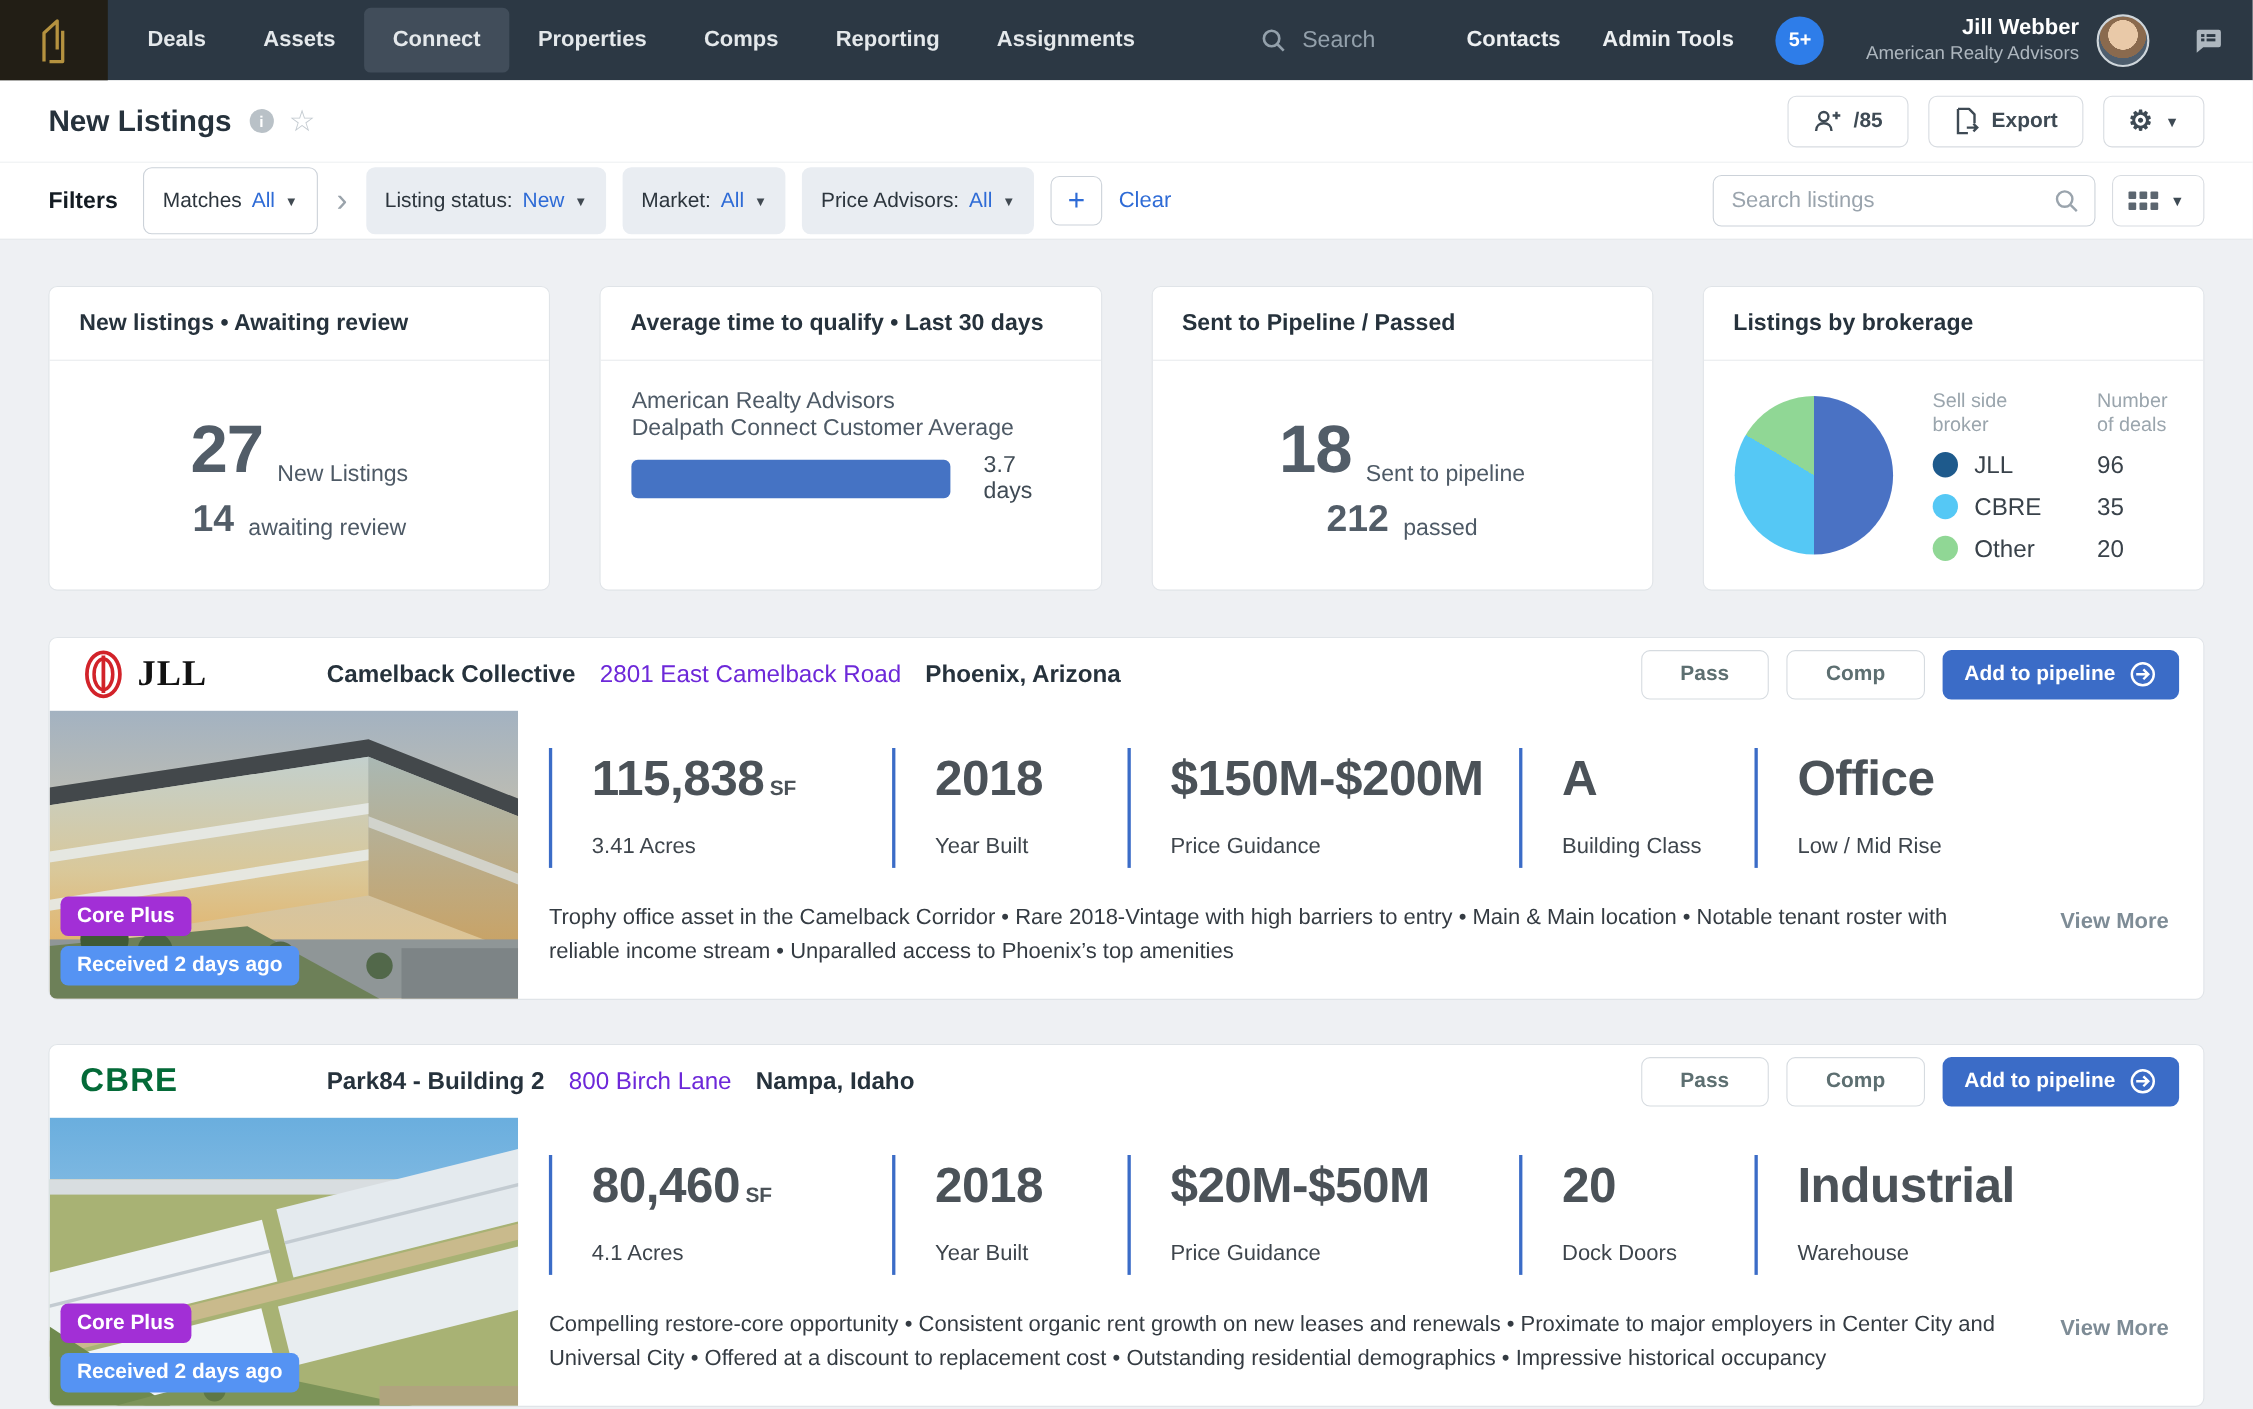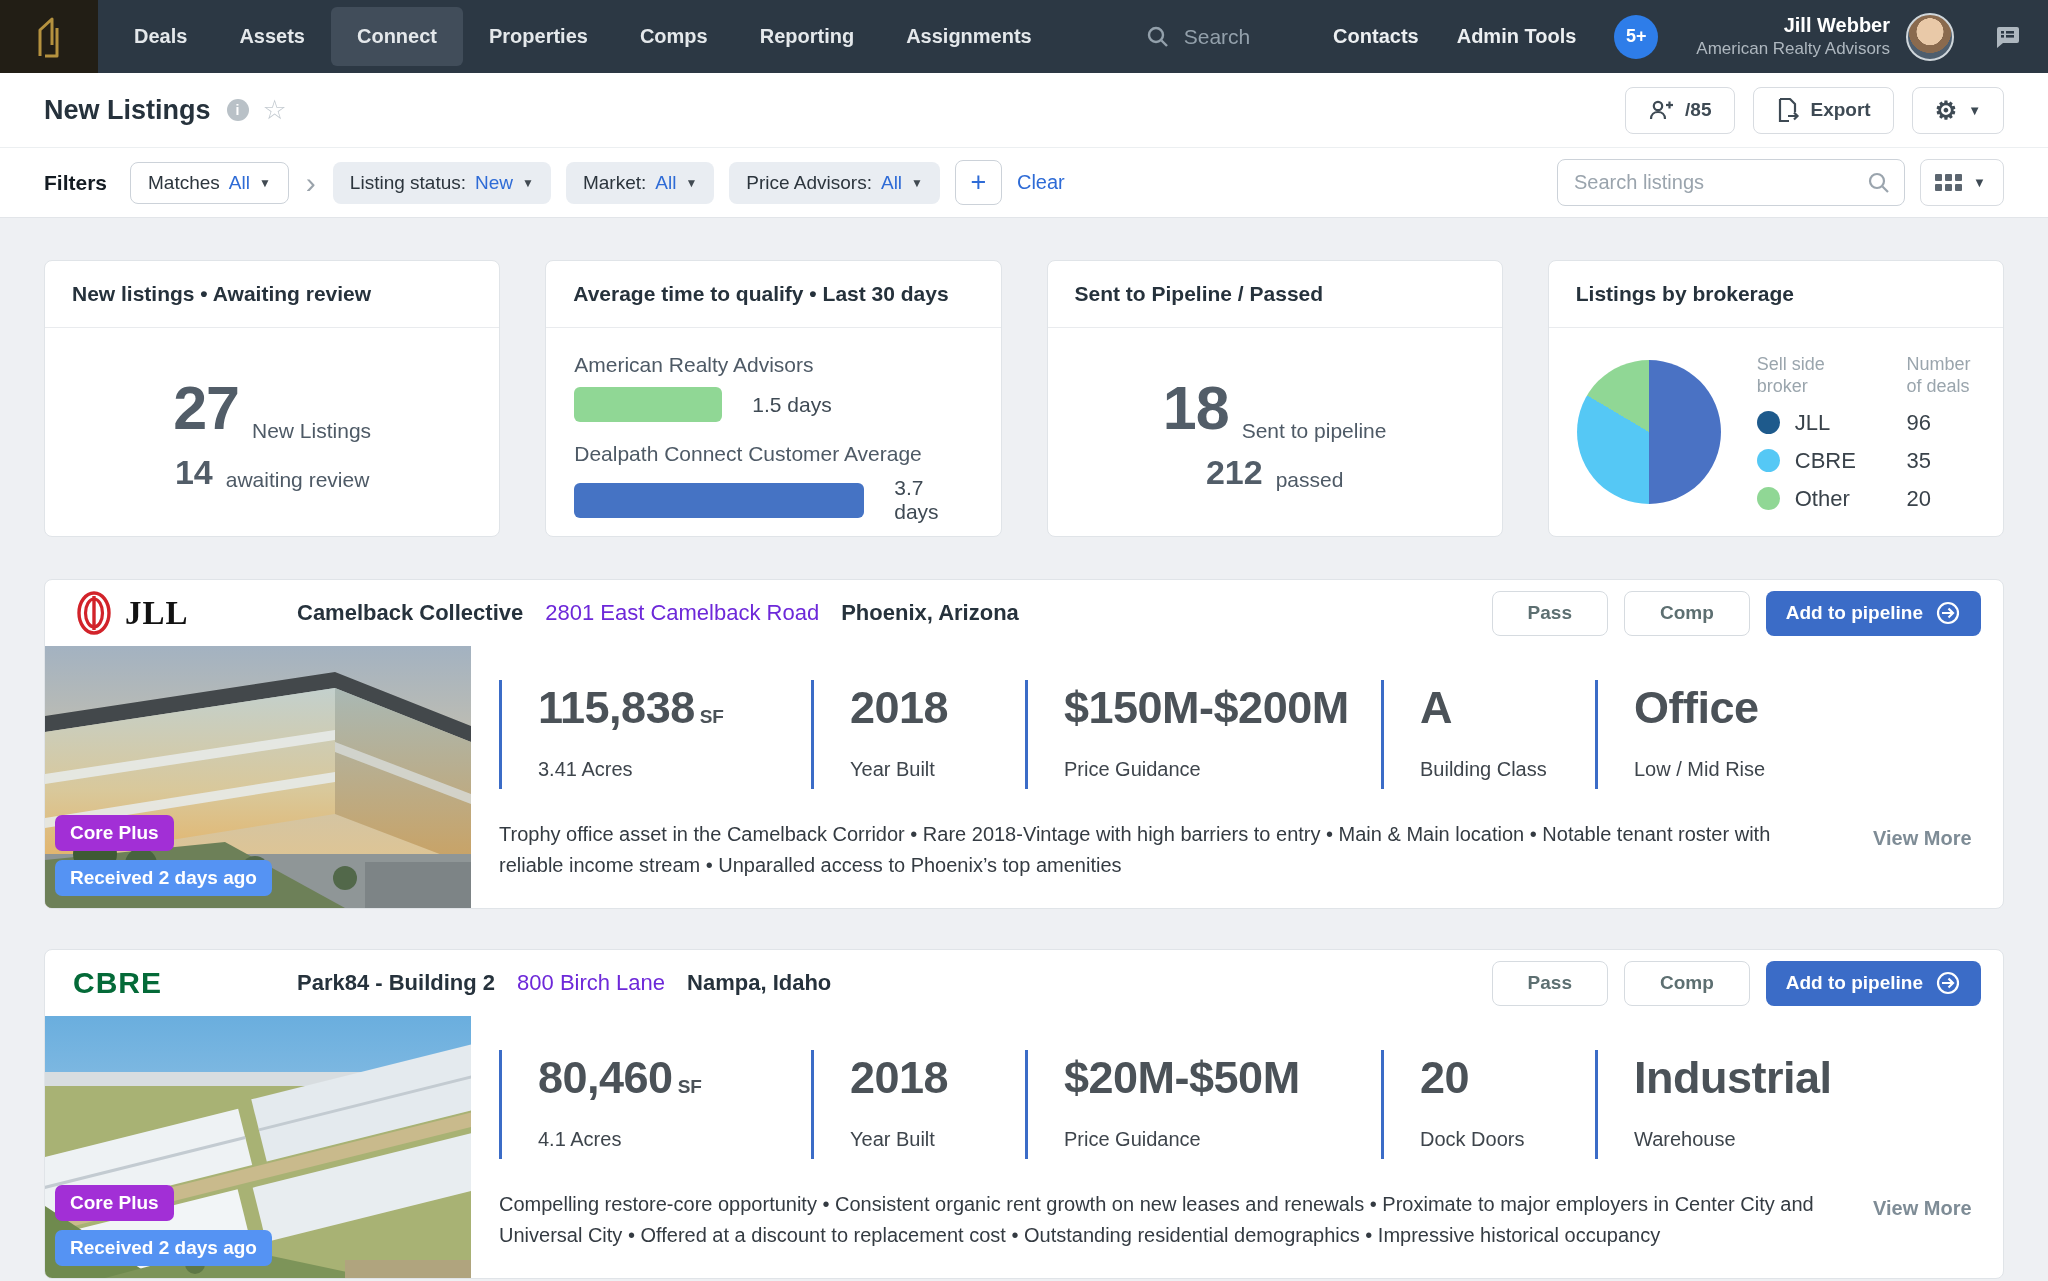--- a/index.html
+++ b/index.html
@@ -29,21 +29,21 @@
   .info-dot { width:22px; height:22px; border-radius:50%; background:#b9c1c7; color:#fff; font-size:14px; font-weight:bold; display:flex; align-items:center; justify-content:center; margin-right:14px; }
   .star { font-size:27px; color:#c3cad0; line-height:1; }
   .title-actions { margin-left:auto; display:flex; gap:18px; }
   .btn { height:47px; border:1px solid #d8dce1; border-radius:8px; background:#fff; color:#3e4a54; font-size:19px; font-weight:bold; display:flex; align-items:center; gap:11px; padding:0 22px; }
   .gear-glyph { font-size:25px; line-height:1; }
   .caret { font-size:13px; color:#3e4a54; }
 
   
   .filter-bar { height:70px; background:#fff; display:flex; align-items:center; gap:15px; padding:0 44px; border-bottom:1px solid #e2e5e9; }
   .filters-label { font-size:21px; font-weight:bold; color:#141c23; margin-right:8px; }
-  .pill { height:42px; display:flex; align-items:center; gap:9px; border-radius:8px; font-size:19px; color:#2c353d; padding:0 17px; cursor:pointer; white-space:nowrap; }
+  .pill { height:61px; display:flex; align-items:center; gap:9px; border-radius:8px; font-size:19px; color:#2c353d; padding:0 17px; cursor:pointer; white-space:nowrap; }
   .pill-outline { border:1px solid #ccd2d9; background:#fff; }
   .pill-gray { background:#e9edf2; }
   .pill .val { color:#2e6bd6; }
   .pill .caret { font-size:12px; color:#414a52; }
   .chev-sep { color:#9aa3ab; font-size:30px; line-height:1; padding:0 2px; }
   .add-filter { width:47px; height:45px; border:1px solid #ccd2d9; border-radius:8px; background:#fff; color:#2e6bd6; font-size:27px; display:flex; align-items:center; justify-content:center; }
   .clear-link { color:#2e6bd6; font-size:20px; cursor:pointer; }
   .search-wrap { margin-left:auto; position:relative; }
   .search-input { width:348px; height:47px; border:1px solid #ccd2d9; border-radius:8px; padding:0 48px 0 16px; font-size:20px; color:#2c353d; background:#fff; }
   .search-input::placeholder { color:#9aa4ad; }
@@ -244,24 +244,20 @@
           <span class="mid-num">14</span>
           <span class="big-label">awaiting review</span>
         </div>
       </div>
     </section>
 
     <section class="scard">
       <div class="scard-title">Average time to qualify • Last 30 days</div>
       <div class="scard-body bars-body">
         <div class="bar-label">American Realty Advisors</div>
-        <div class="bar-row">
-          <div class="bar bar-arv" style="background: rgb(144, 215, 149);"></div>
-          <span class="bar-val">1.5 days</span>
-        </div>
         <div class="bar-label">Dealpath Connect Customer Average</div>
         <div class="bar-row">
           <div class="bar bar-dp" style="background: rgb(69, 115, 196);"></div>
           <span class="bar-val">3.7 days</span>
         </div>
       </div>
     </section>
 
     <section class="scard">
       <div class="scard-title">Sent to Pipeline / Passed</div>

